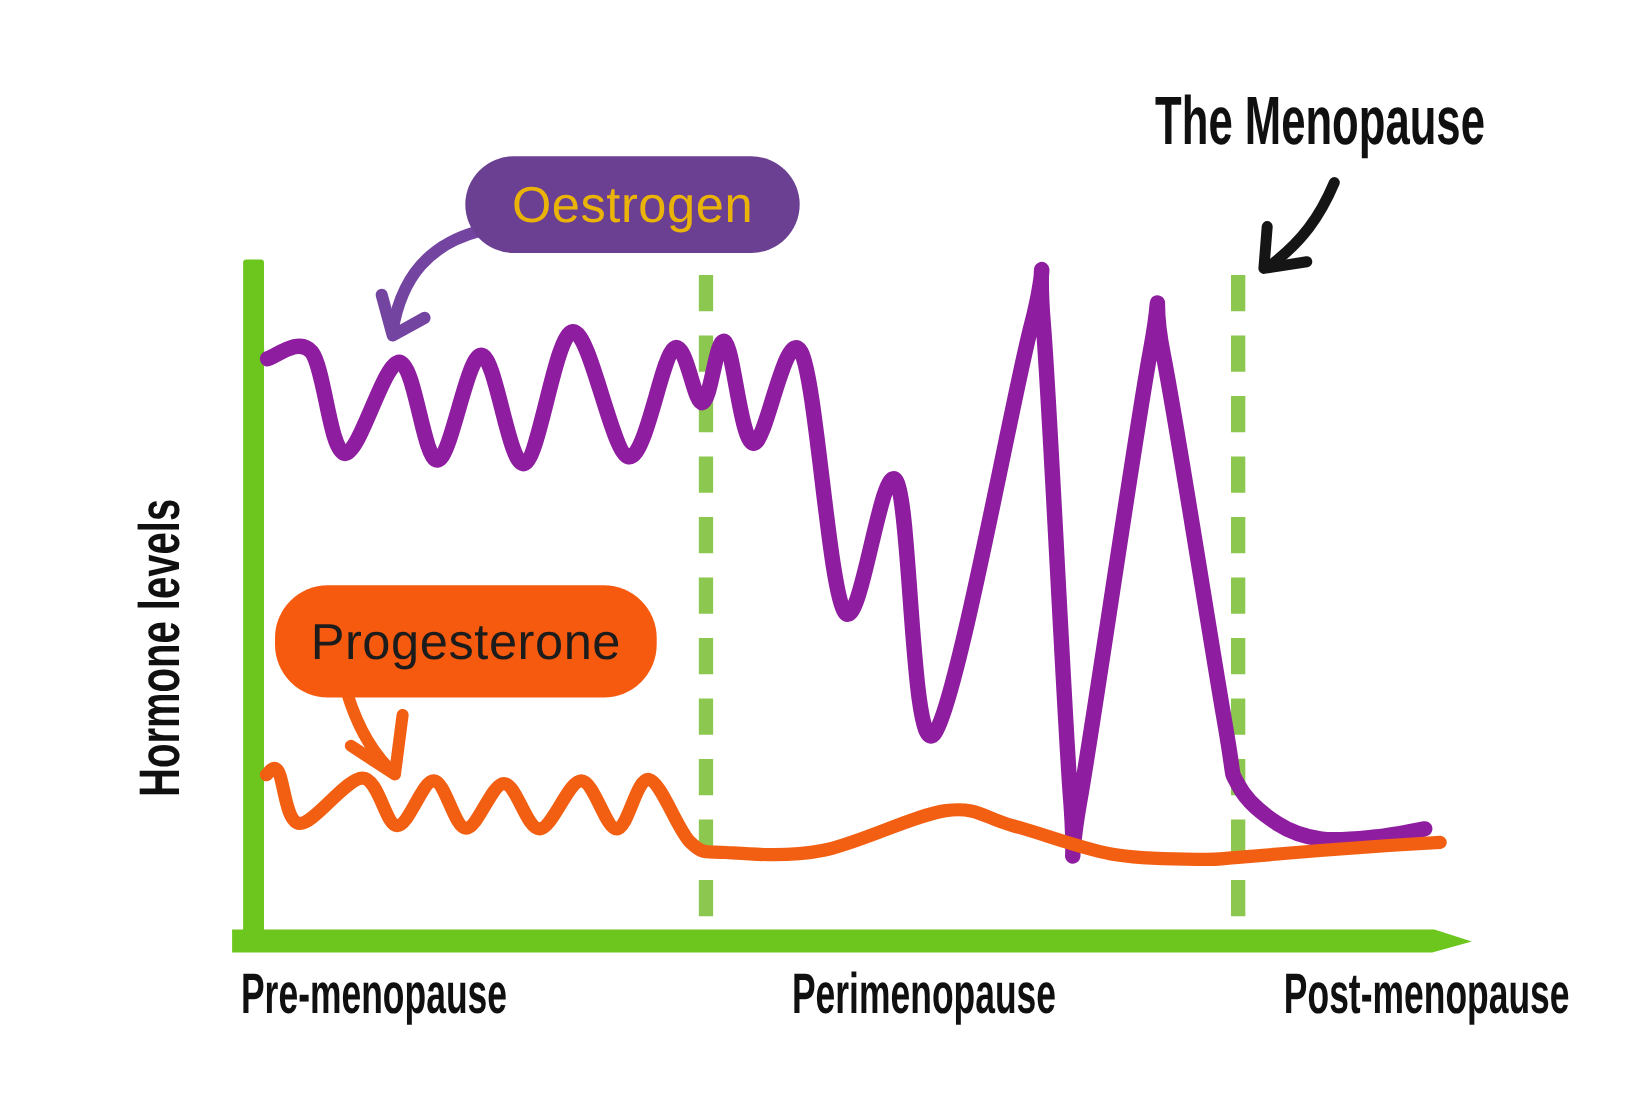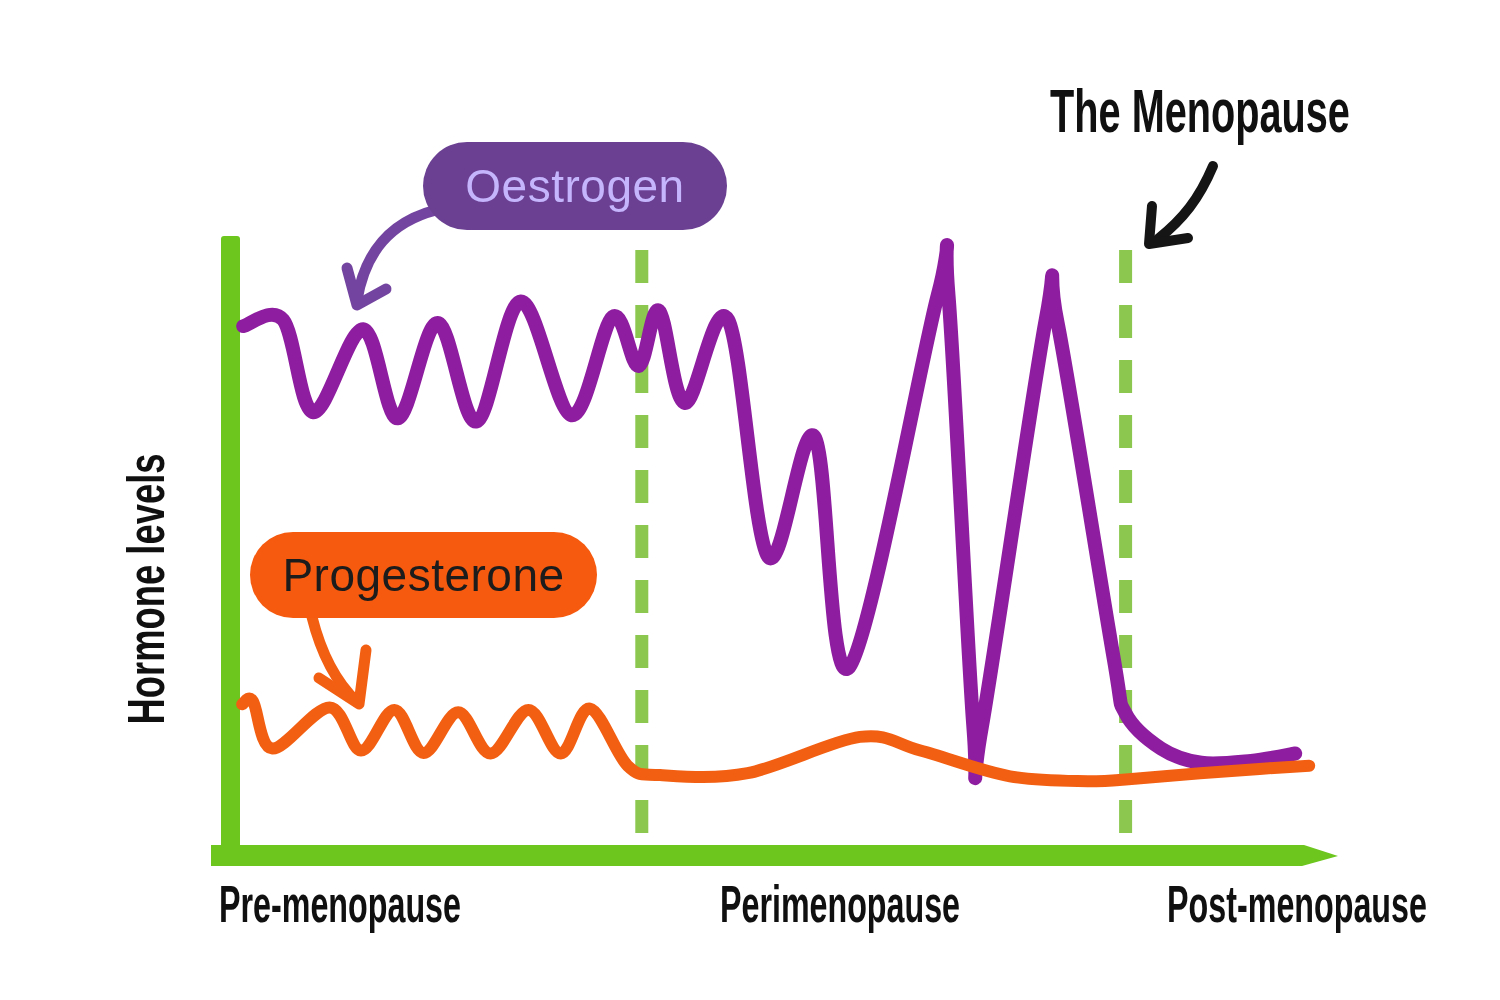--- a/index.html
+++ b/index.html
@@ -22,22 +22,22 @@
   .ylabel-box span { font-size:52px; font-weight:700; color:#101010; white-space:nowrap;
     transform:rotate(-90deg) scaleX(0.70); }
   .xlabel {
     position:absolute; top:878px; font-size:52px; line-height:1;
     transform:translateX(-50%) scaleX(0.62);
   }
   .pill {
     position:absolute; display:flex; align-items:center; justify-content:center;
     border-radius:48px; font-size:46px; letter-spacing:0.5px;
   }
-  .pill-oestrogen   { left:423px; top:142px; width:304px; height:88px; background:#6b4093; color:#c4b5fd; }
-  .pill-progesterone{ left:250px; top:532px; width:347px; height:86px; background:#f65a0e; color:#1c1c1c; }
+  .pill-oestrogen   { left:423px; top:142px; width:304px; height:88px; background:#6b4093; color:#eab308; }
+  .pill-progesterone{ left:250px; top:532px; width:347px; height:102px; background:#f65a0e; color:#1c1c1c; }
 </style>
 </head>
 <body>
 
 <div class="canvas">
 
   <svg class="plot" width="1500" height="1000" viewBox="0 0 1500 1000">
 
     <rect x="221" y="236" width="19" height="624" rx="3" fill="#6cc61e"></rect>
     <path d="M211,845 H1304 L1338,856 L1302,866 H211 Z" fill="#6cc61e"></path>

